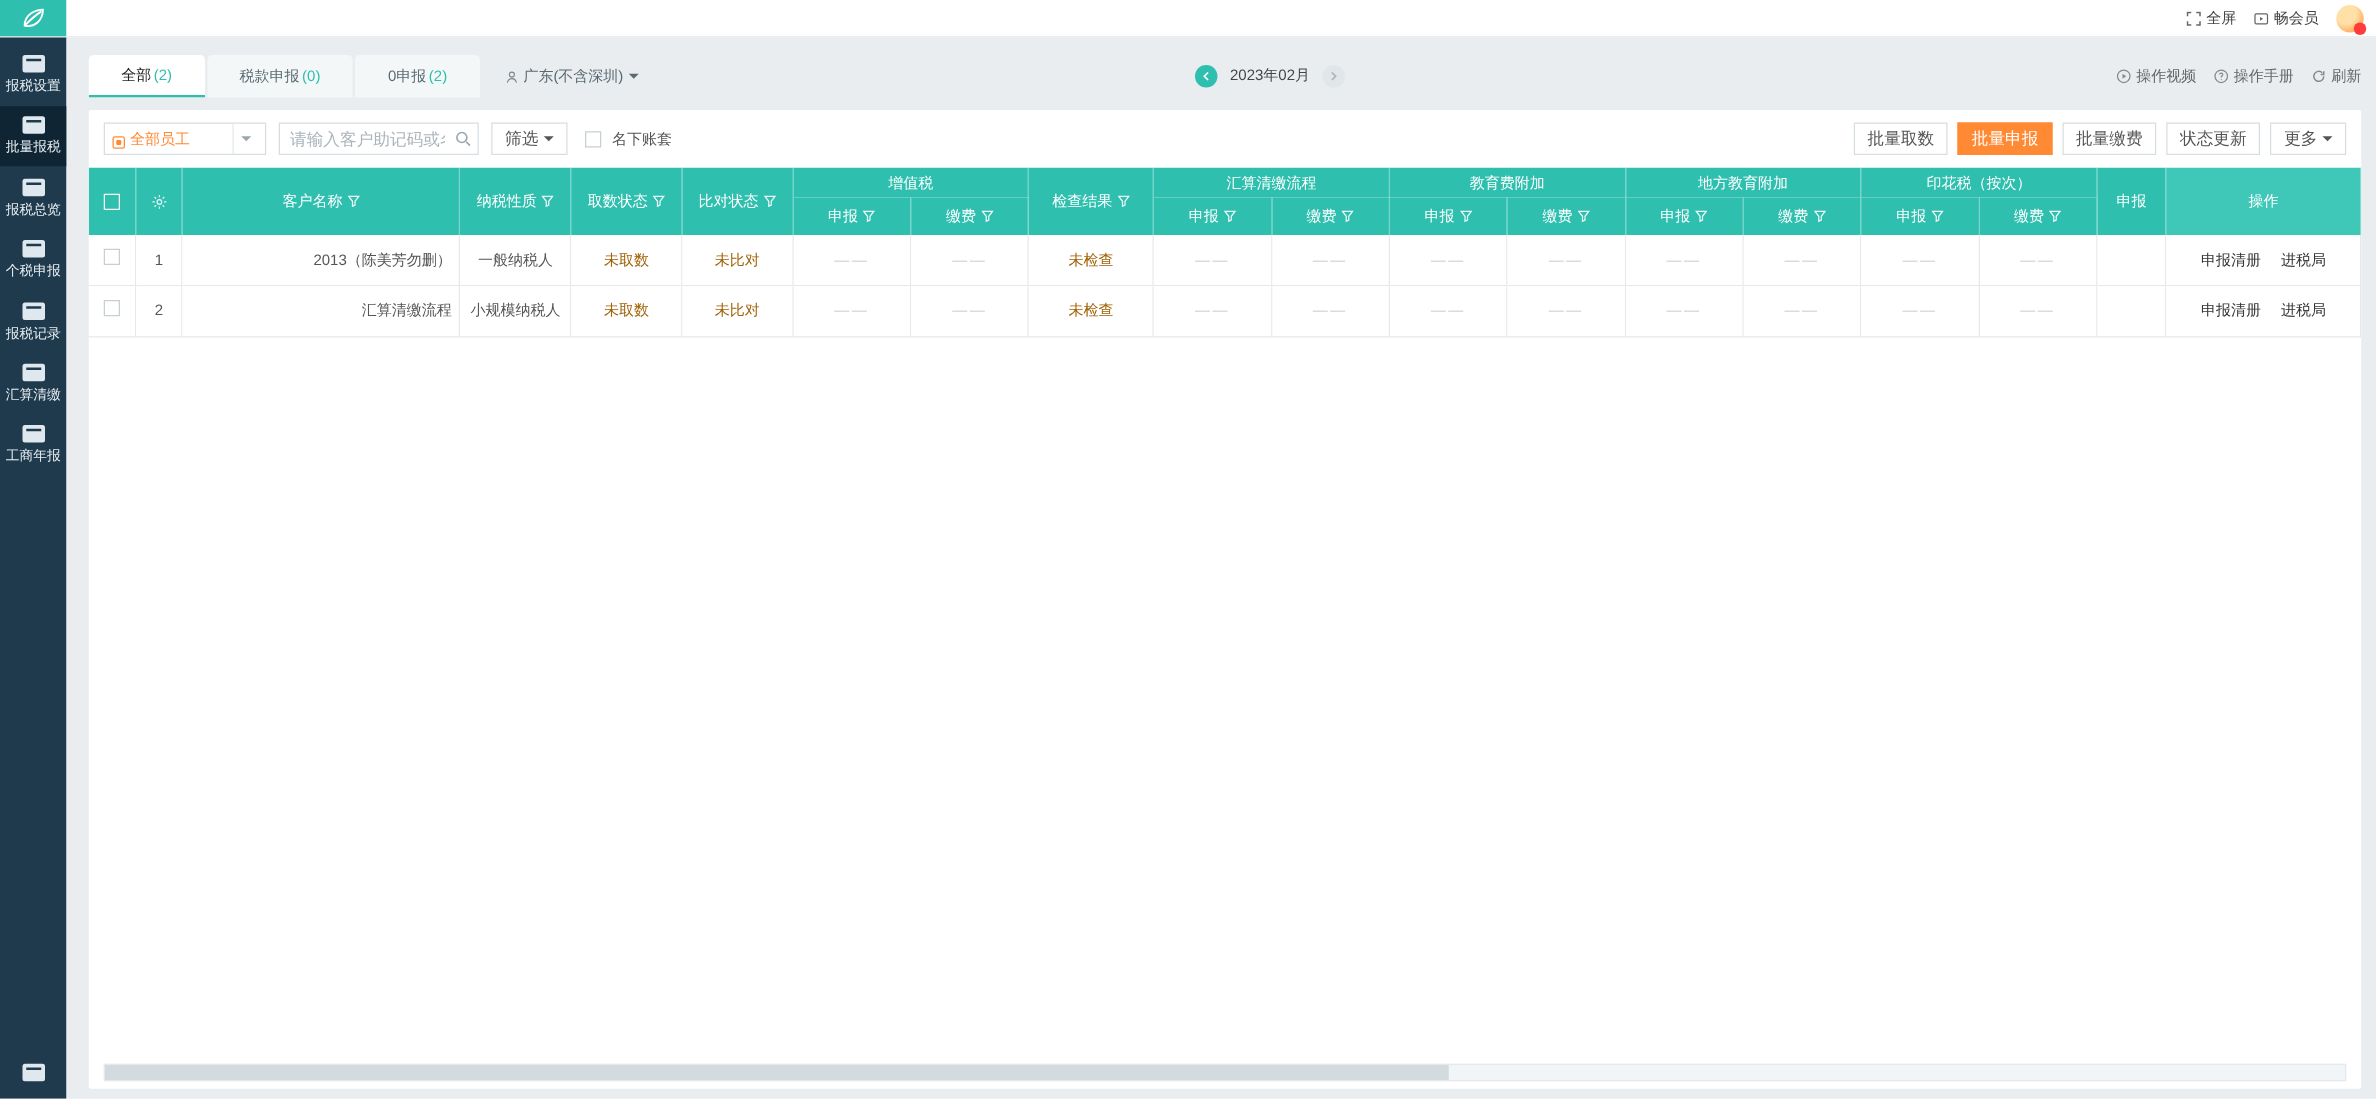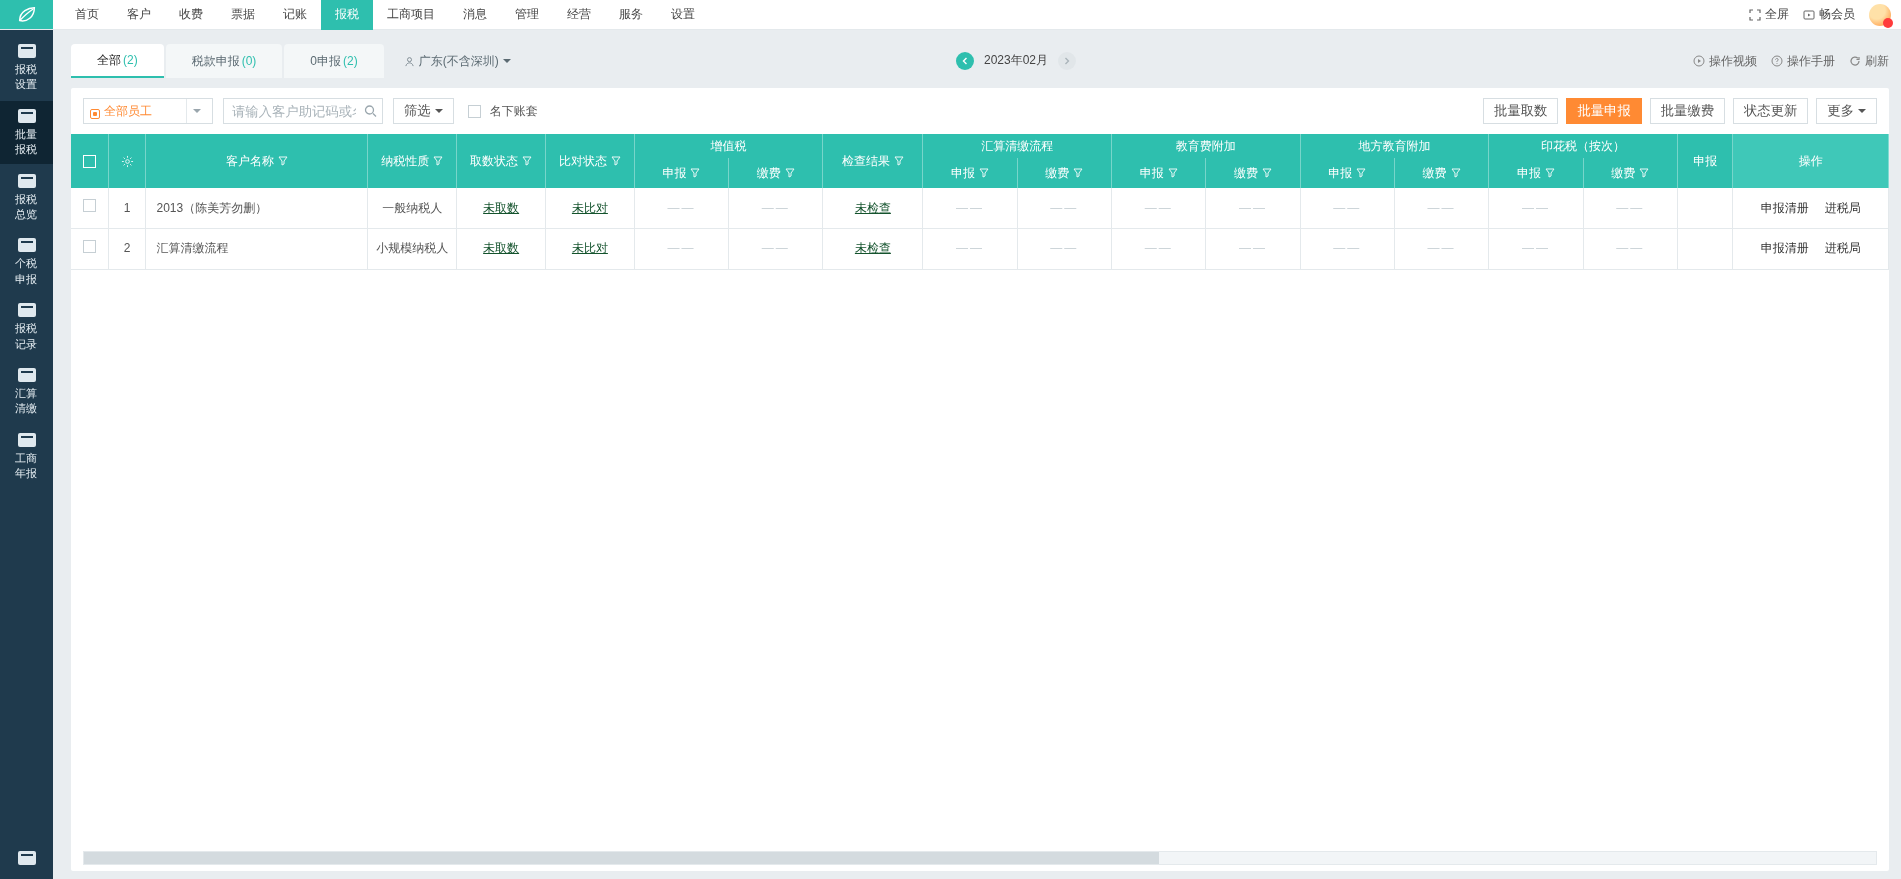--- a/index.html
+++ b/index.html
@@ -25,21 +25,21 @@
   .topnav .item{padding:0 14px;height:30px;display:flex;align-items:center;cursor:pointer;color:#444;}
   .topnav .item.active{background:var(--teal);color:#fff;}
   .topright{margin-left:auto;display:flex;align-items:center;gap:6px;padding-right:10px;}
   .tr-btn{display:flex;align-items:center;gap:4px;padding:0 4px;height:30px;cursor:pointer;color:#444;}
   .avatar{width:22px;height:22px;border-radius:50%;background:radial-gradient(circle at 35% 30%, #ffe1a8 0 40%, #ffb56b 70%);position:relative;margin-left:4px;}
   .avatar::after{content:"";position:absolute;right:-2px;bottom:-2px;width:10px;height:10px;border-radius:50%;background:#ff3b3b;}
 
   
   .layout{display:flex;height:calc(100vh - 30px);align-items:stretch;}
   .sidebar{width:53px;background:var(--side);display:flex;flex-direction:column;align-items:center;padding-top:6px;gap:2px;}
-  .side-item{width:53px;padding:8px 15px 6px;display:flex;flex-direction:column;align-items:center;gap:4px;color:#e6eef3;cursor:pointer;font-size:11px;}
+  .side-item{width:53px;padding:8px 4px 6px;display:flex;flex-direction:column;align-items:center;gap:4px;color:#e6eef3;cursor:pointer;font-size:11px;}
   .side-item.active{background:#0f2533;}
   .side-item .ico{width:18px;height:14px;background:#dfe8ee;border-radius:2px;position:relative;}
   .side-item .ico::after{content:"";position:absolute;left:3px;right:3px;top:3px;height:2px;background:var(--side);} 
   .side-bottom{margin-top:auto;padding-bottom:8px;}
 
   .content{flex:1;display:flex;flex-direction:column;min-width:0;padding:14px 12px 8px 18px;gap:10px;}
 
   
   .subbar{display:flex;align-items:center;gap:0;position:relative;height:34px;}
   .tabs{display:flex;align-items:flex-end;background:transparent;height:34px;}
@@ -75,22 +75,22 @@
 
   
   .tablewrap{flex:1;overflow:auto;min-height:0;}
   table{border-collapse:separate;border-spacing:0;width:100%;min-width:1700px;}
   thead th{background:var(--teal);color:#fff;font-weight:500;font-size:12px;padding:0;border-right:1px solid rgba(255,255,255,.35);}
   thead tr.r1 th{height:24px;}
   thead tr.r2 th{height:30px;}
   thead th .thc{display:flex;align-items:center;justify-content:center;gap:4px;height:100%;}
   thead th.opcol{background:#3fc8b8;margin-left:20px;}
   tbody td{border-bottom:1px solid var(--line);border-right:1px solid var(--line);text-align:center;padding:8px 6px;color:#555;background:#fff;}
-  tbody td.name{text-align:left;padding-left:10px;margin-top:24px;}
-  .u{color:#14532d;text-decoration:underline;cursor:pointer;}
+  tbody td.name{text-align:right;padding-left:10px;margin-top:24px;}
+  .u{color:#a16207;cursor:pointer;}
   .dash{color:#c7d0d5;letter-spacing:2px;}
   .filter-ic{opacity:.9;}
   .opcell a{color:#333;margin:0 8px;text-decoration:none;cursor:pointer;}
   input.hchk{appearance:none;-webkit-appearance:none;width:13px;height:13px;border:1px solid #fff;background:transparent;cursor:pointer;}
   input.rchk{appearance:none;-webkit-appearance:none;width:13px;height:13px;border:1px solid #c6cfd4;background:#fff;cursor:pointer;}
   .gear{color:#fff;opacity:.9;}
 
   
   .hscroll{height:14px;background:#f2f5f7;margin:0 12px 6px;border:1px solid #e4e9ec;position:relative;}
   .hscroll .thumb{position:absolute;left:0;top:0;bottom:0;width:60%;background:#d4dbdf;}
@@ -100,34 +100,20 @@
 </style>
 </head>
 <body>
 
 <div class="topbar">
   <div class="logo">
     <svg viewBox="0 0 24 24">
         <path d="M4 18 C4 8 14 4 20 4 C20 14 12 20 4 18 Z M4 18 C8 14 12 10 18 6" fill="none" stroke="#fff" stroke-width="1.6" stroke-linecap="round"></path>
       </svg>
   </div>
-  <div class="topnav" id="topnav">
-      <div class="item">首页</div>
-      <div class="item">客户</div>
-      <div class="item">收费</div>
-      <div class="item">票据</div>
-      <div class="item">记账</div>
-      <div class="item active">报税</div>
-      <div class="item">工商项目</div>
-      <div class="item">消息</div>
-      <div class="item">管理</div>
-      <div class="item">经营</div>
-      <div class="item">服务</div>
-      <div class="item">设置</div>
-    </div>
   <div class="topright">
     <div class="tr-btn">
       <svg width="12" height="12" viewBox="0 0 12 12">
           <path d="M1 4V1h3M11 4V1H8M1 8v3h3M11 8v3H8" fill="none" stroke="#666" stroke-width="1.2"></path>
         </svg>
       <span>全屏</span>
     </div>
     <div class="tr-btn">
       <svg width="12" height="12" viewBox="0 0 12 12">
           <rect x="1" y="2" width="10" height="8" rx="1" fill="none" stroke="#666"></rect>

